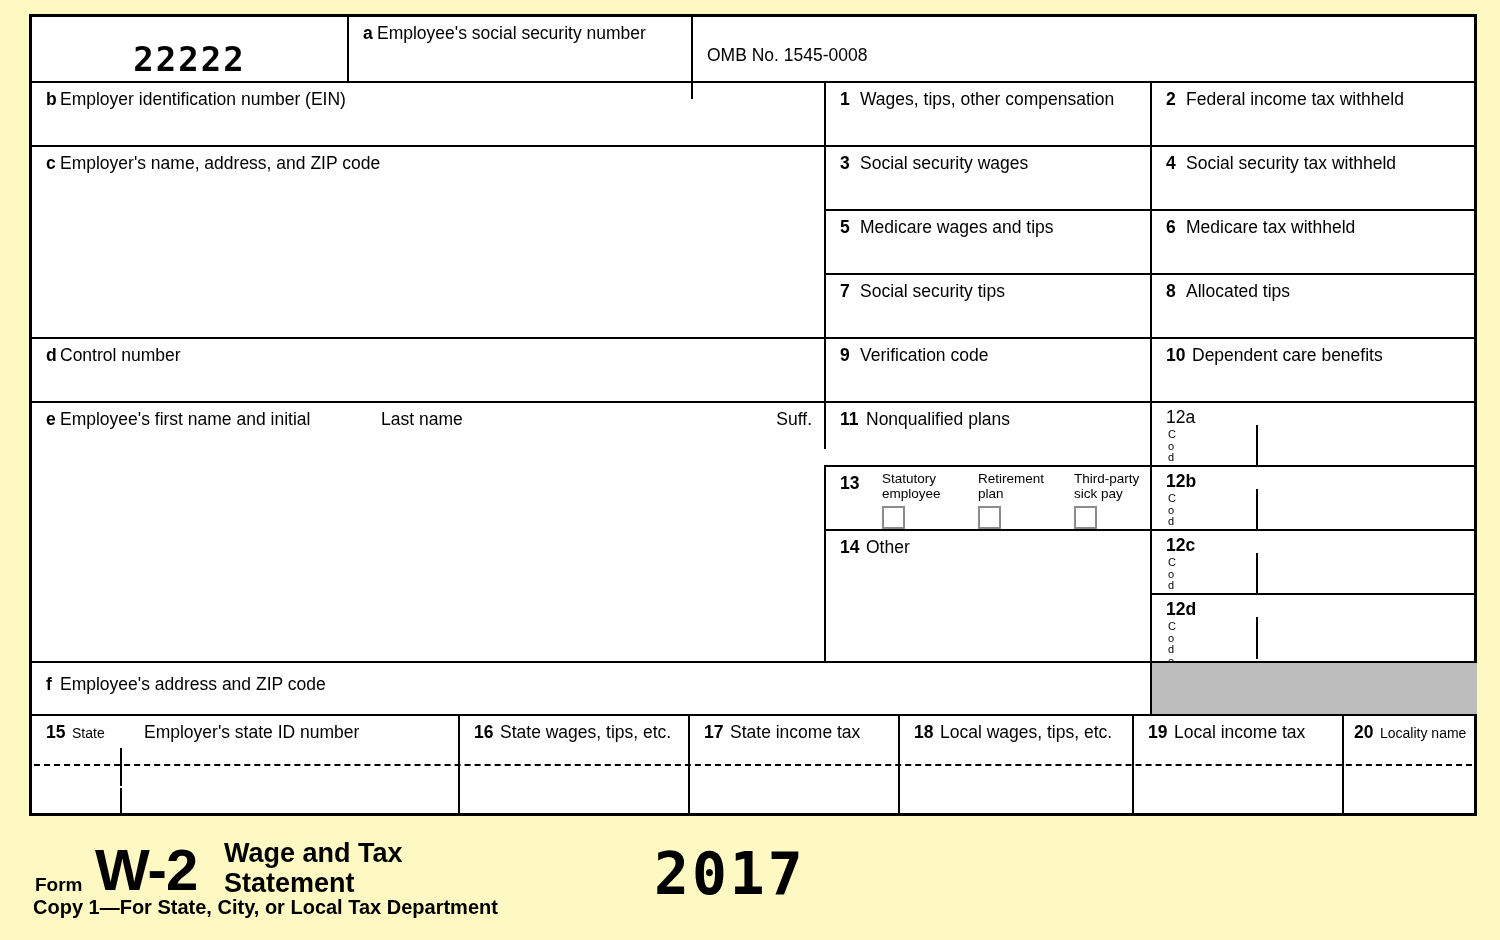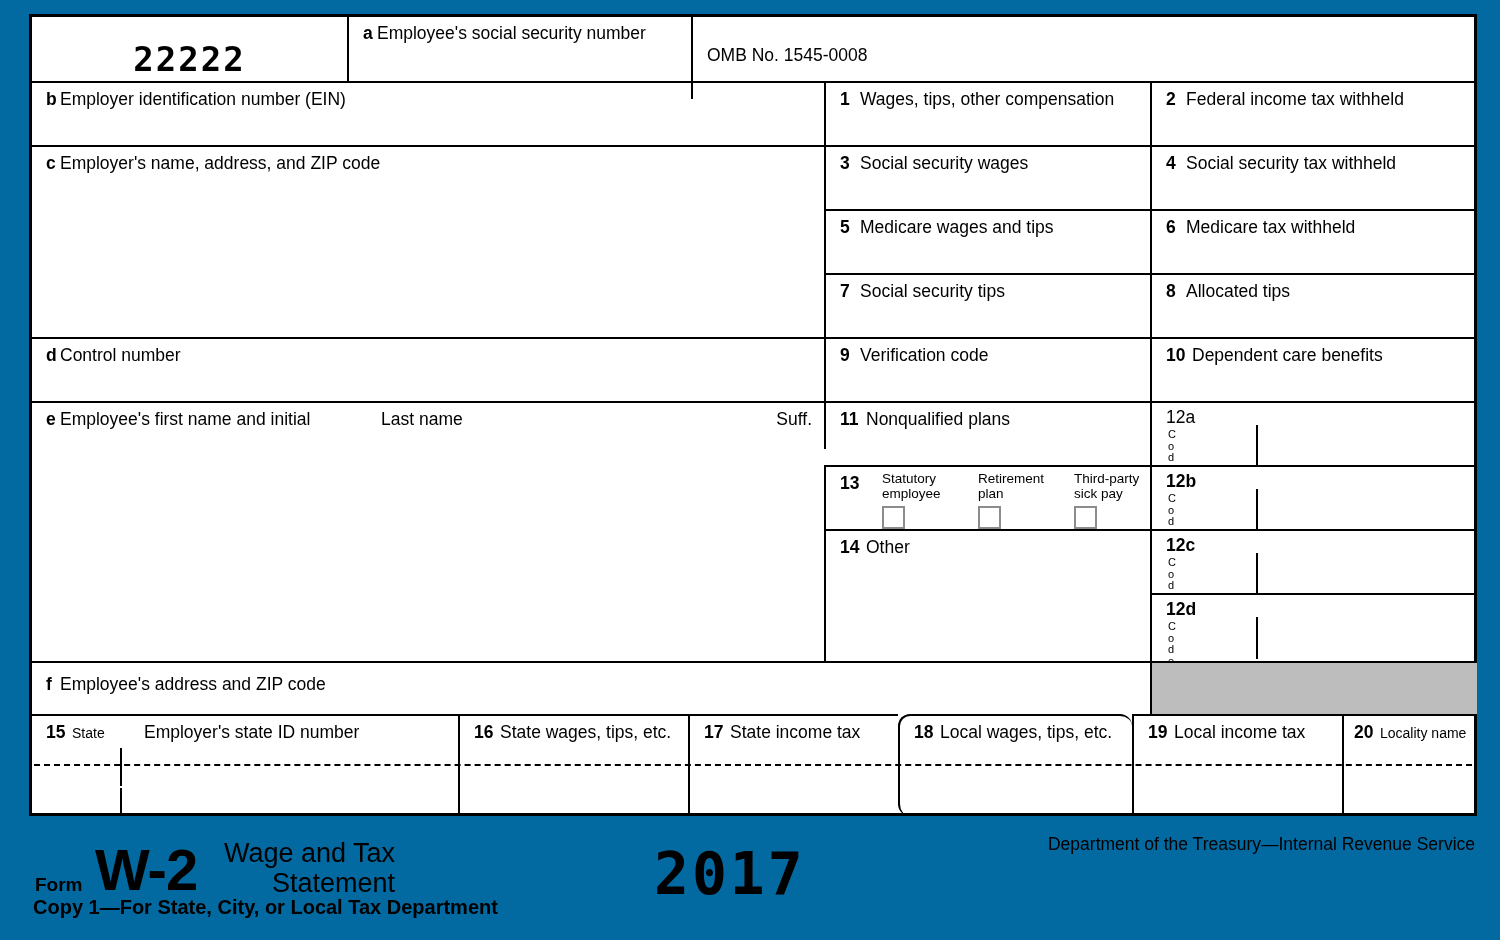--- a/index.html
+++ b/index.html
@@ -4,21 +4,21 @@
 <style>
   * { box-sizing: border-box; margin: 0; padding: 0; }
   html, body {
     width: 1500px; height: 940px;
     background: #ffffff;
     font-family: "Liberation Sans", sans-serif;
     color: #000000;
     overflow: hidden;
   }
 
-  #page { position: relative; width: 1500px; height: 940px; background: #0369a1; }
+  #page { position: relative; width: 1500px; height: 940px; background: #fef9c3; }
 
   
   .form-box {
     position: absolute;
     left: 29px; top: 14px;
     width: 1448px; height: 802px;
     border: 3px solid #000;
     background: #fff;
   }
 
@@ -128,21 +128,21 @@
   #form-word {
     position: absolute; left: 6px; top: 54px;
     font-size: 19px; font-weight: bold;
   }
   #w2-word {
     position: absolute; left: 66px; top: 16px;
     font-size: 58px; font-weight: bold; letter-spacing: -1px;
   }
   #title-word {
     position: absolute; left: 195px; top: 18px;
-    font-size: 27px; font-weight: normal; line-height: 30px; text-align: right;
+    font-size: 27px; font-weight: bold; line-height: 30px;
   }
   #year-word {
     position: absolute; left: 625px; top: 20px;
     font-size: 58px;
     font-family: "DejaVu Sans Mono", monospace;
     font-weight: bold; letter-spacing: 3px;
   }
   #treasury {
     position: absolute; right: 2px; top: 14px;
     font-size: 17.5px;
@@ -361,21 +361,21 @@
         <span class="num wide">16</span><span class="txt">State wages, tips, etc.</span>
       </div>
     </div>
 
     <div class="cell bt bl" style="left:656px;top:697px;width:210px;height:102px;">
       <div class="state-row-label" style="left:14px;">
         <span class="num wide">17</span><span class="txt">State income tax</span>
       </div>
     </div>
 
-    <div class="cell bt bl" style="left:866px;top:697px;width:234px;height:102px;border-radius:12px;">
+    <div class="cell bt bl" style="left:866px;top:697px;width:234px;height:102px;">
       <div class="state-row-label" style="left:14px;">
         <span class="num wide">18</span><span class="txt">Local wages, tips, etc.</span>
       </div>
     </div>
 
     <div class="cell bt bl" style="left:1100px;top:697px;width:210px;height:102px;">
       <div class="state-row-label" style="left:14px;">
         <span class="num wide">19</span><span class="txt">Local income tax</span>
       </div>
     </div>
@@ -395,18 +395,17 @@
 
     <div id="w2-word">W-2</div>
 
     <div id="title-word">
       <div>Wage and Tax</div>
       <div>Statement</div>
     </div>
 
     <div id="year-word">2017</div>
 
-    <div id="treasury">Department of the Treasury—Internal Revenue Service</div>
 
     <div id="copy-line">Copy 1—For State, City, or Local Tax Department</div>
   </div>
 
 </div>
 
 </body></html>

